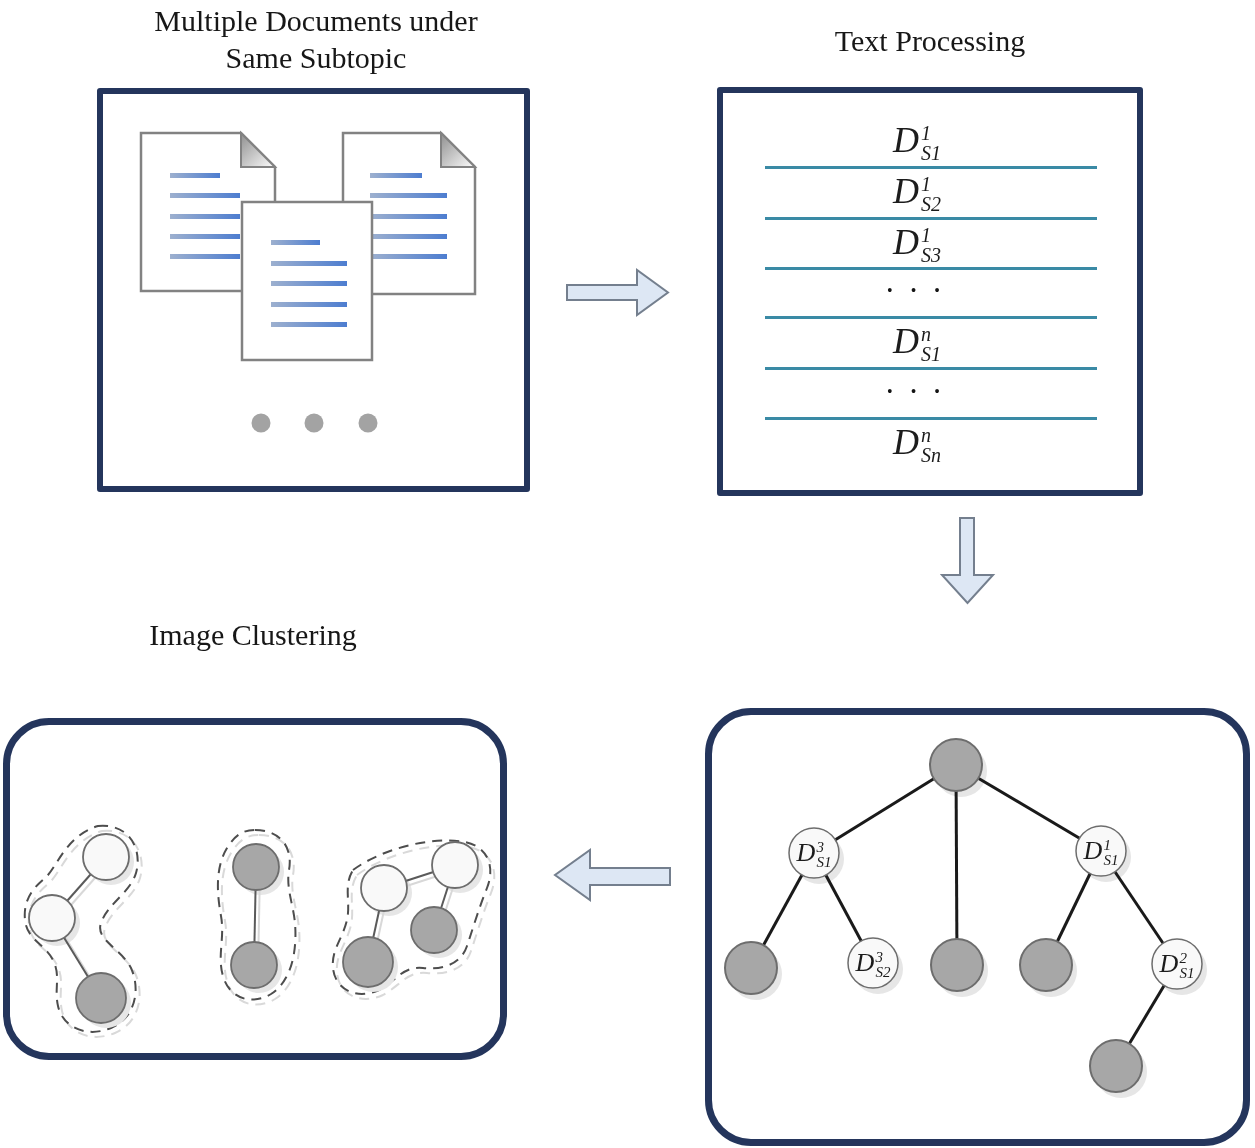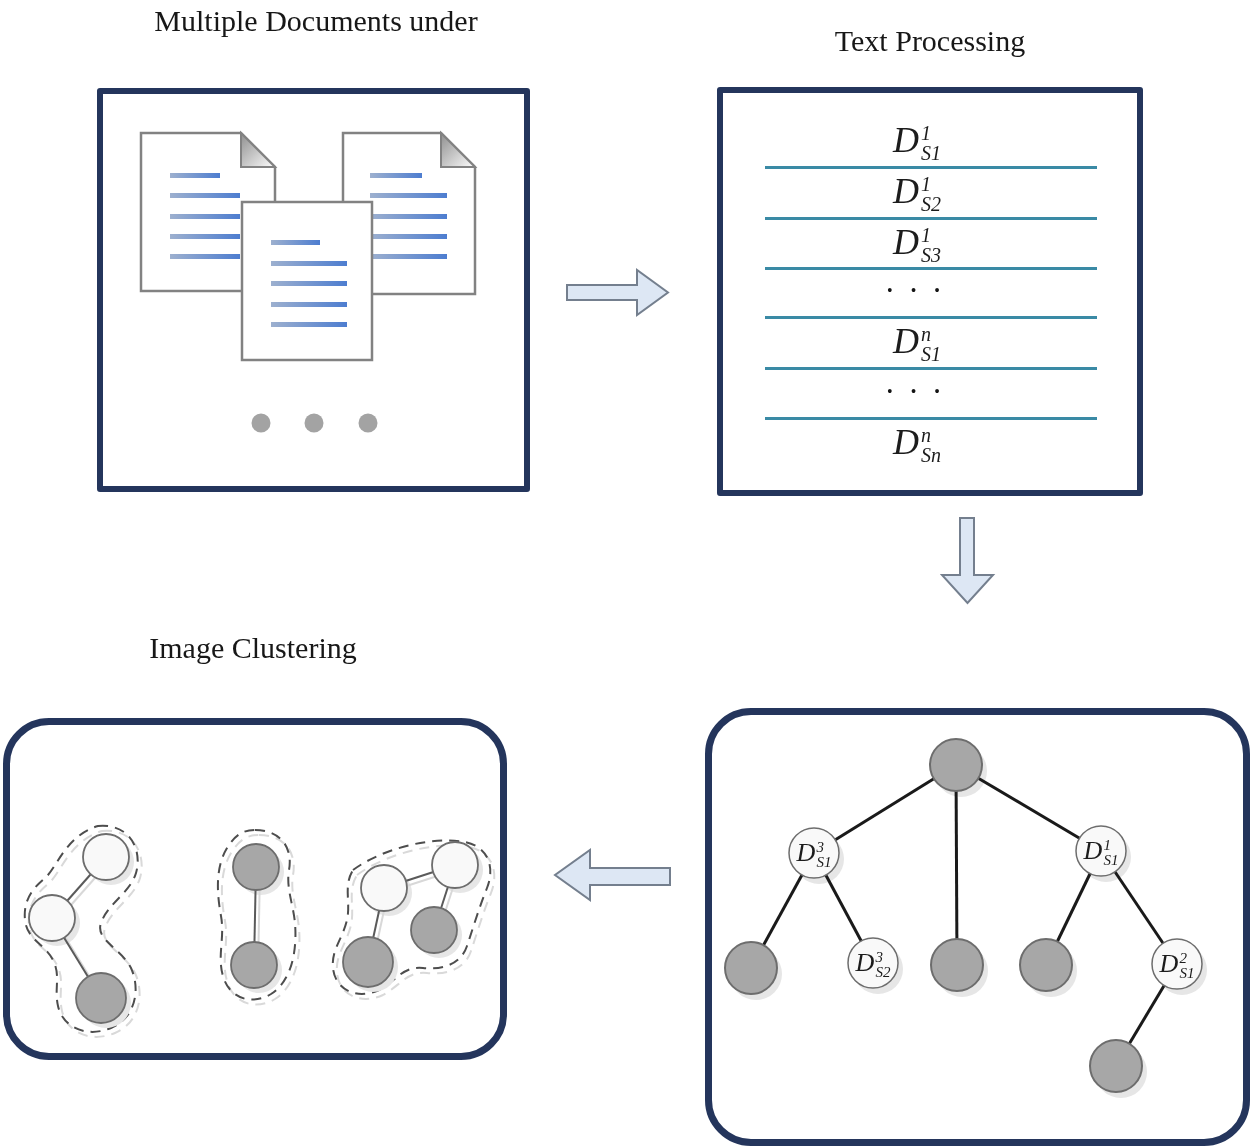--- a/index.html
+++ b/index.html
@@ -24,28 +24,29 @@
   .node-label .supsub{font-size:15px;line-height:1.0;margin-left:1px;transform:translateY(2px);}
   svg{display:block;}
 </style>
 </head>
 <body>
 
 <div id="stage">
 
   <div class="title" style="left:96px;top:2px;width:440px;">
     <span style="display:block">Multiple Documents under</span>
+    <span style="display:block">Same Subtopic</span>
   </div>
 
   <div class="title" style="left:770px;top:22px;width:320px;">Text Processing</div>
 
   <div class="title" style="left:821px;top:610px;width:320px;">
   </div>
 
-  <div class="title" style="left:93px;top:629px;width:320px;">Image Clustering</div>
+  <div class="title" style="left:93px;top:616px;width:320px;">Image Clustering</div>
 
   <div class="panel" style="left:97px;top:88px;width:433px;height:404px;">
     <svg width="421" height="392" viewBox="0 0 421 392">
       <defs>
         <linearGradient id="lineGrad" x1="0" y1="0" x2="1" y2="0">
           <stop offset="0" stop-color="#9db0cf"></stop>
             <stop offset="1" stop-color="#4d7dd0"></stop>
         </linearGradient>
         <linearGradient id="flapGrad" x1="0" y1="0" x2="1" y2="1">
           <stop offset="0" stop-color="#8f8f8f"></stop>

